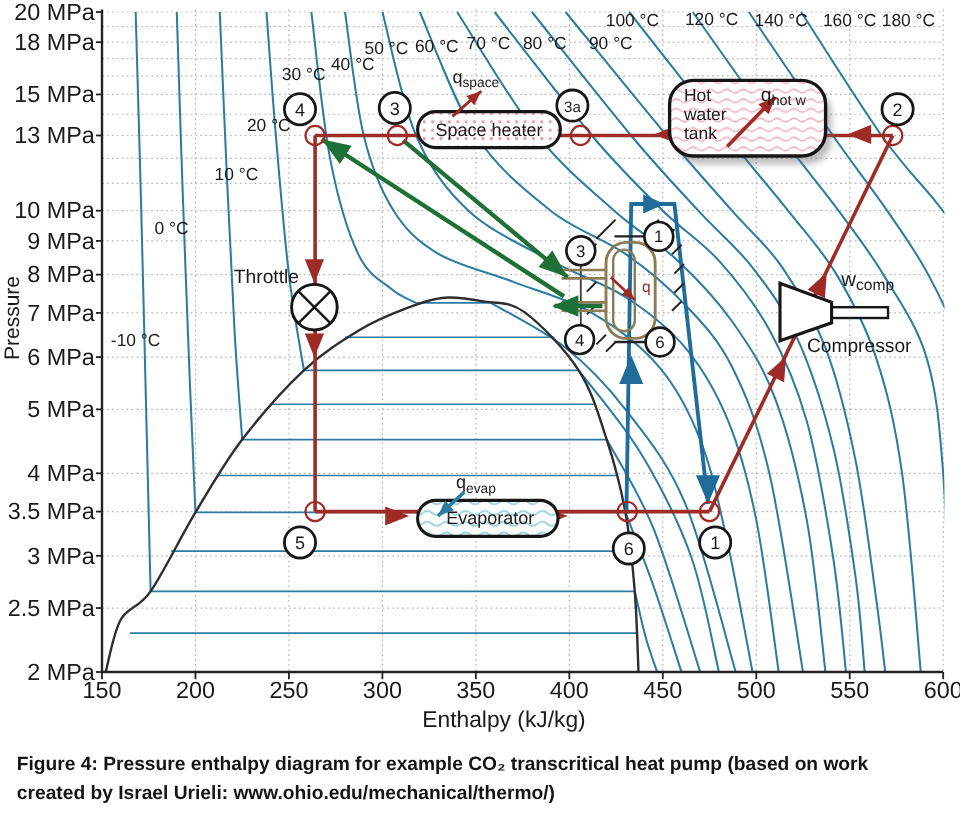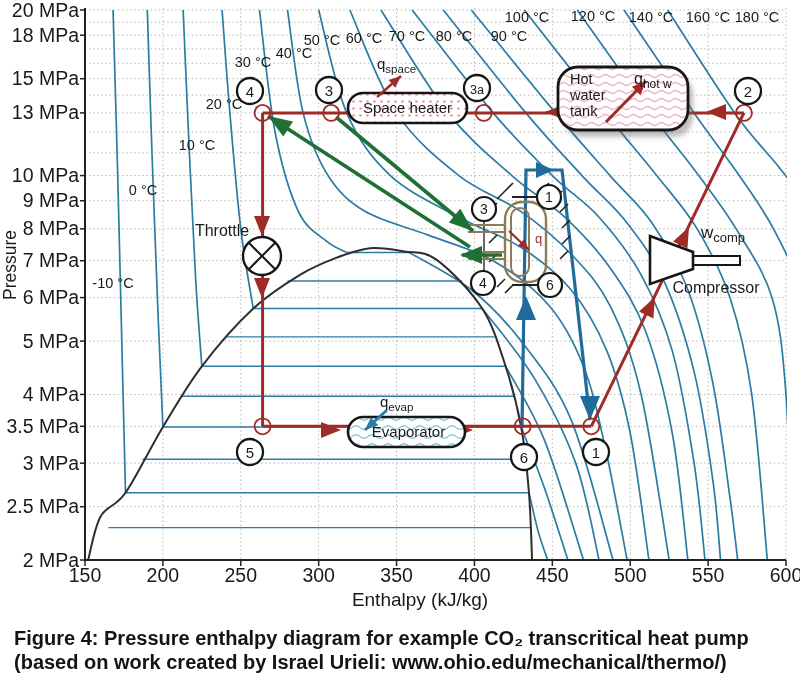--- a/index.html
+++ b/index.html
@@ -3,21 +3,21 @@
 <meta charset="utf-8">
 <style>
   html,body{margin:0;padding:0;background:#ffffff;}
   body{width:800px;height:681px;overflow:hidden;font-family:"Liberation Sans","DejaVu Sans",sans-serif;}
   .stage{position:relative;width:800px;height:522px;background:#fff;}
   #chart{display:block;}
   .caption{
     padding:6px 18px 0 14px;
     font-family:"Liberation Sans","DejaVu Sans",sans-serif;
     font-weight:bold;
-    font-size:20px;
+    font-size:16px;
     line-height:24px;
     color:#141414;
     letter-spacing:0px;
   }
 </style>
 </head>
 <body>
 
 <div class="stage">
   <svg id="chart" width="800" height="620" viewBox="0 0 800 620">

